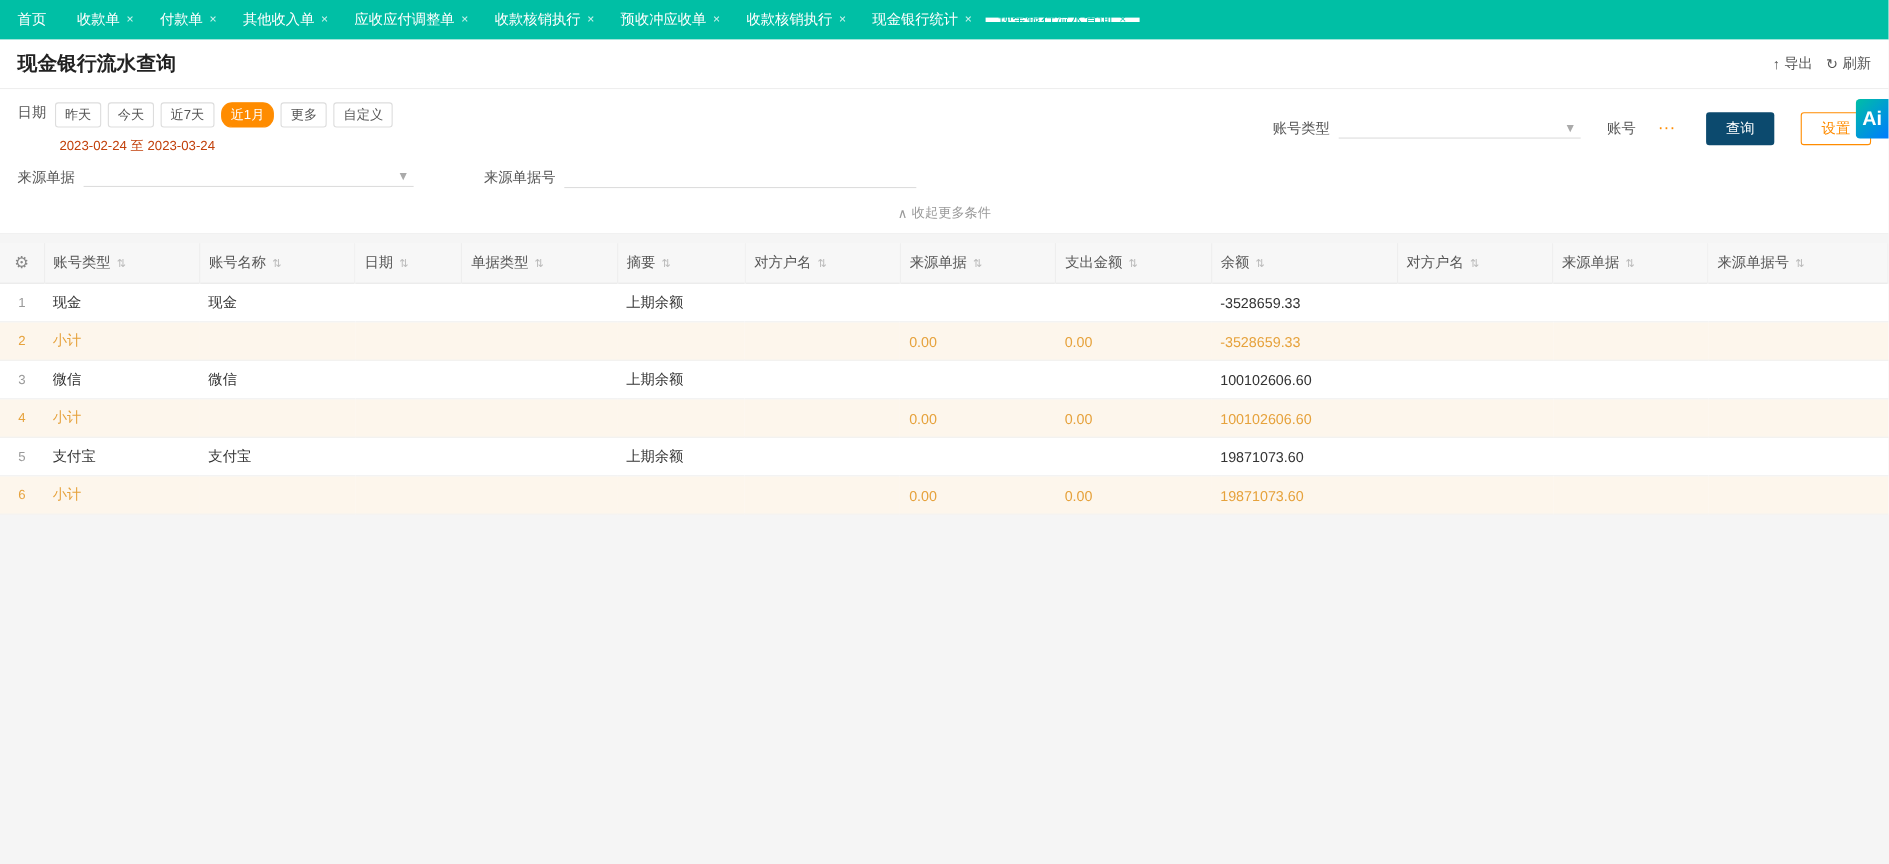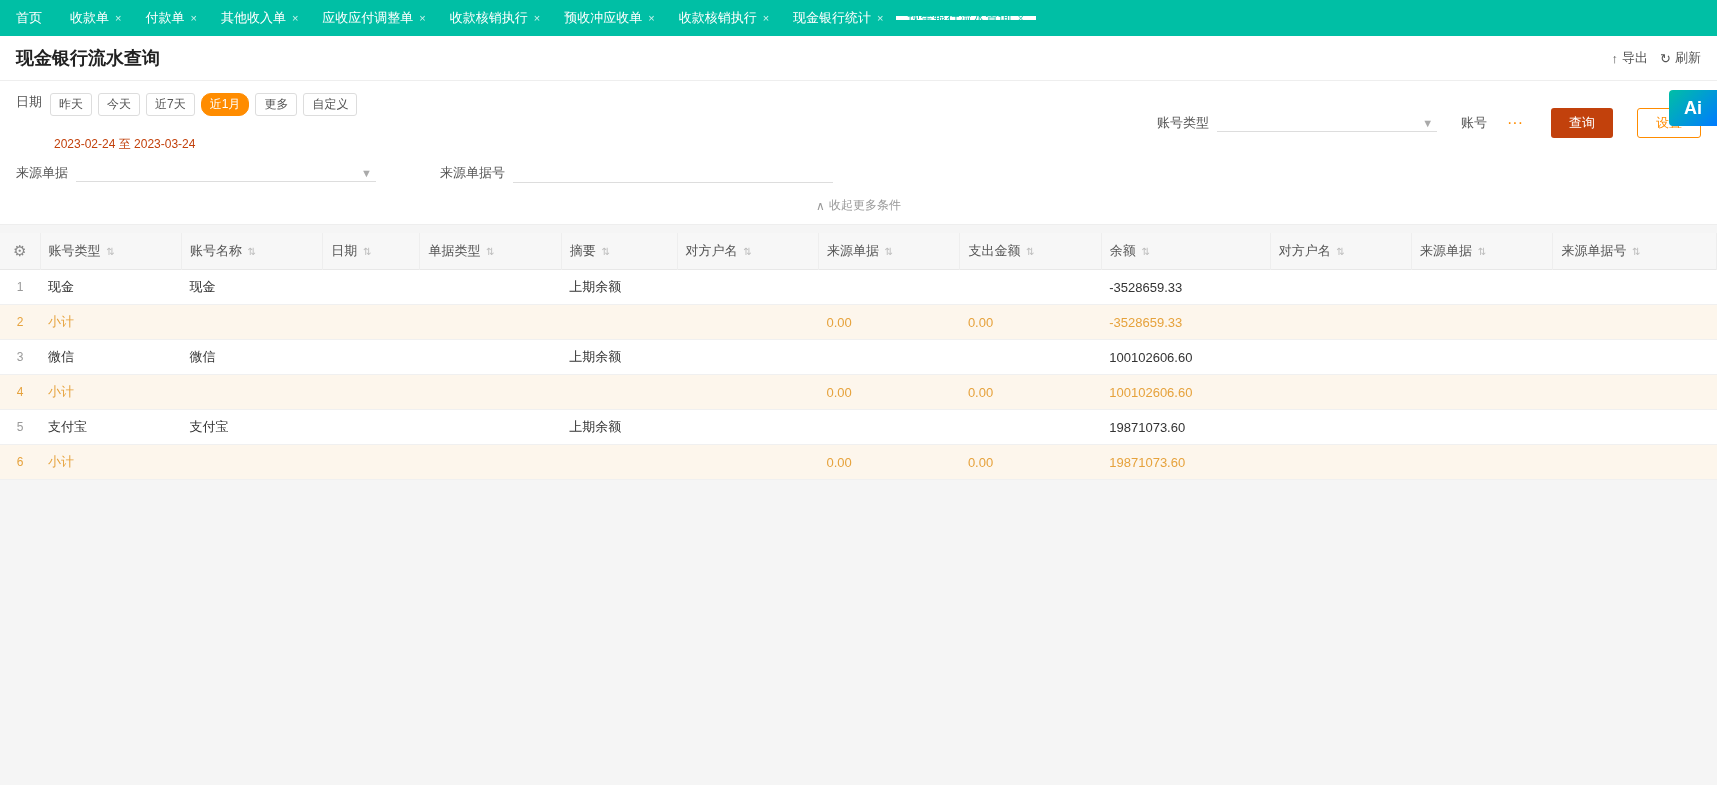--- a/index.html
+++ b/index.html
@@ -149,21 +149,21 @@
       min-width: 200px;
       background: transparent;
     }
     .ellipsis-btn {
       color: #ff8c00;
       font-size: 16px;
       cursor: pointer;
       padding: 0 4px;
     }
     .query-btn {
-      background: #c2410c;
+      background: #0c4a6e;
       color: #fff;
       border: none;
       border-radius: 3px;
       padding: 6px 18px;
       font-size: 13px;
       cursor: pointer;
     }
     .settings-btn {
       background: #fff;
       color: #ff8c00;
@@ -241,21 +241,21 @@
 
     
     .ai-badge {
       position: fixed;
       right: 0;
       top: 90px;
       background: linear-gradient(135deg, #00bfa5, #007bff);
       color: #fff;
       font-size: 18px;
       font-weight: bold;
-      width: 48px;
+      width: 30px;
       height: 36px;
       display: flex;
       align-items: center;
       justify-content: center;
       border-radius: 4px 0 0 4px;
       cursor: pointer;
       z-index: 100;
     }
   </style>
 </head>
@@ -313,21 +313,21 @@
       <span>刷新</span>
     </button>
   </div>
 </div>
 
 <div class="filter-area">
   <div class="filter-row">
 
     <div style="display:flex;align-items:flex-start;gap:8px;">
       <span class="filter-label">日期</span>
-      <div style="display:flex;flex-direction:column;gap:20px;">
+      <div style="display:flex;flex-direction:column;gap:8px;">
         <div class="date-options">
           <button class="date-btn">昨天</button>
           <button class="date-btn">今天</button>
           <button class="date-btn">近7天</button>
           <button class="date-btn active">近1月</button>
           <button class="date-btn">更多</button>
           <button class="date-btn">自定义</button>
         </div>
         <div class="date-range">2023-02-24 至 2023-03-24</div>
       </div>

